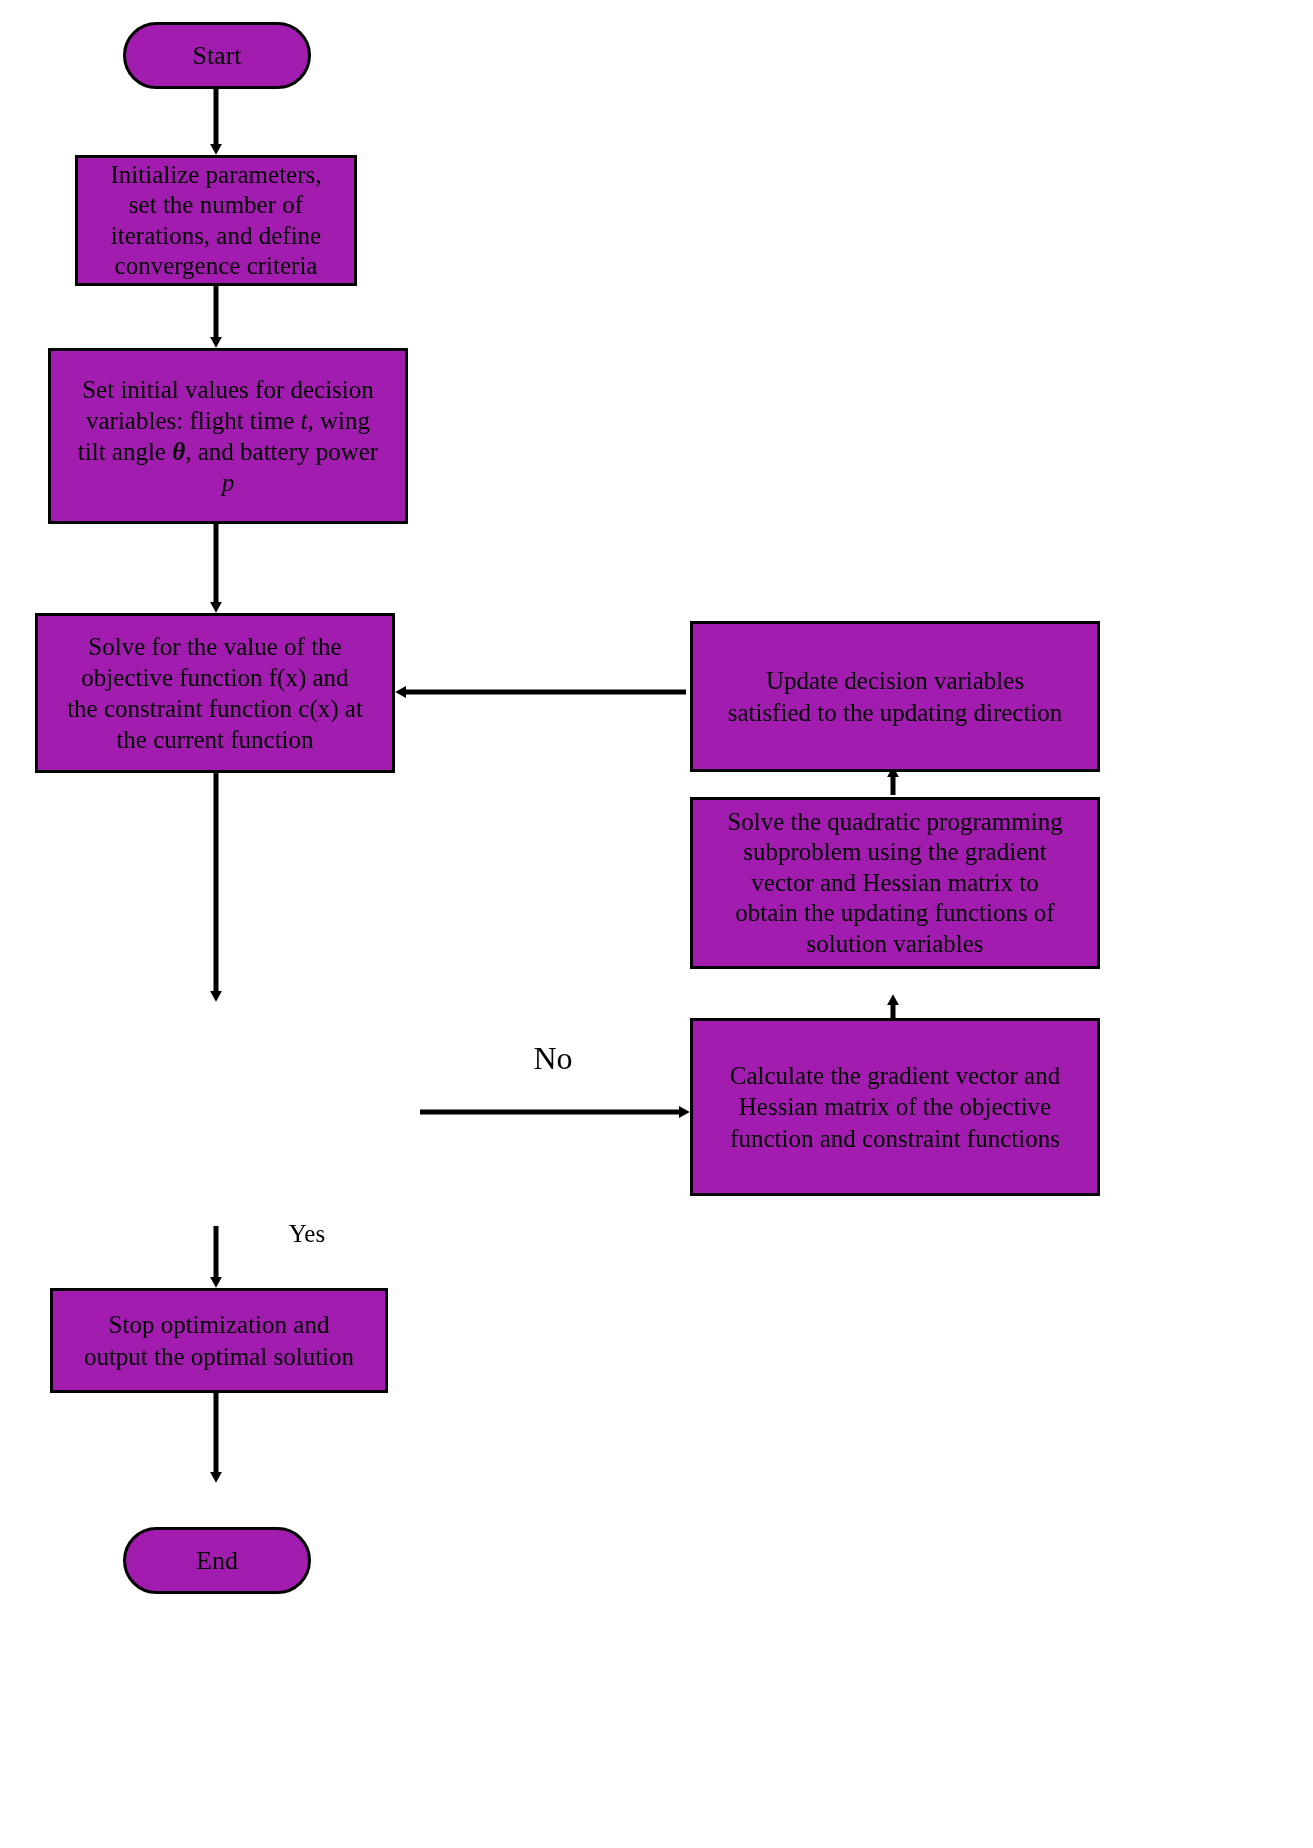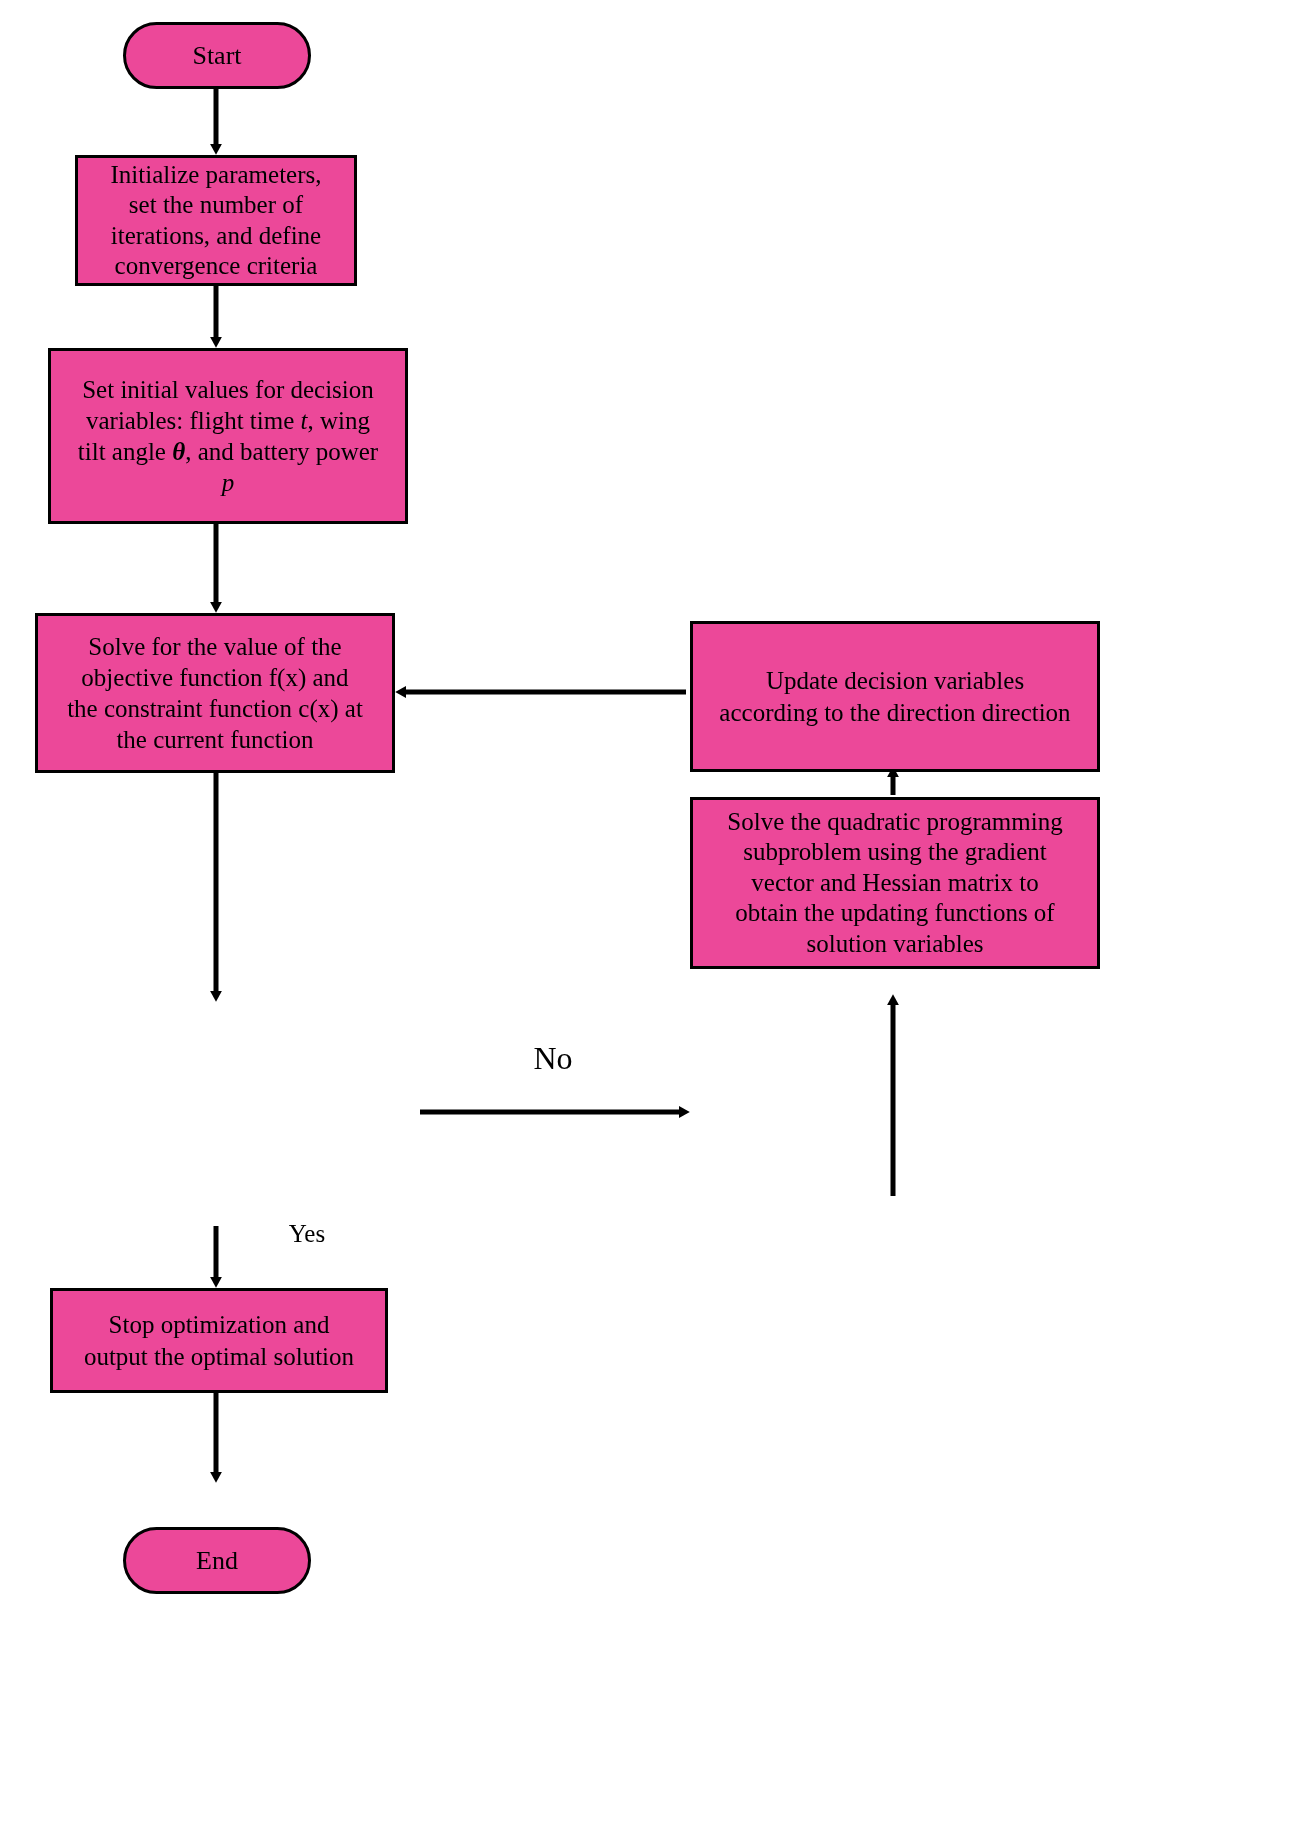--- a/index.html
+++ b/index.html
@@ -1,21 +1,21 @@
 <!DOCTYPE html>
 <html><head>
 <meta charset="utf-8">
 <title>SQP Optimization Flowchart</title>
 <style>
   html,body{margin:0;padding:0;background:#ffffff;}
   body{width:1313px;height:1848px;position:relative;overflow:hidden;
        font-family:"Liberation Serif","DejaVu Serif",serif;color:#000;}
   #canvas{position:absolute;left:0;top:0;width:1313px;height:1848px;}
   .node{position:absolute;box-sizing:border-box;display:flex;align-items:center;
-        justify-content:center;text-align:center;background:#ec4899;}
+        justify-content:center;text-align:center;background:#a21caf;}
   .node .lbl{display:block;width:100%;padding:0 6px;box-sizing:border-box;}
   .proc{border:3px solid #000;}
   .term{border:3px solid #000;border-radius:999px;}
   .dec-wrap{position:absolute;}
   .dec-text{position:absolute;display:flex;align-items:center;justify-content:center;
             text-align:center;}
   .edgelabel{position:absolute;text-align:center;white-space:nowrap;}
   svg#wires{position:absolute;left:0;top:0;width:1313px;height:1848px;
             pointer-events:none;}
   i.var{font-style:italic;}
@@ -95,31 +95,38 @@
     </span>
   </div>
 
   <div class="node term" style="left:123px;top:1483px;width:188px;height:67px;font-size:26px;margin-top:44px;">
     <span class="lbl">End</span>
   </div>
 
   <div class="node proc" style="left:690px;top:621px;width:410px;height:151px;font-size:25px;line-height:1.25;">
     <span class="lbl">
       <span>Update decision variables</span><br>
-      <span>according to the direction direction</span>
+      <span>satisfied to the updating direction</span>
     </span>
   </div>
 
   <div class="node proc" style="left:690px;top:797px;width:410px;height:172px;font-size:25px;line-height:1.22;">
     <span class="lbl">
       <span>Solve the quadratic programming</span><br>
       <span>subproblem using the gradient</span><br>
       <span>vector and Hessian matrix to</span><br>
       <span>obtain the updating functions of</span><br>
       <span>solution variables</span>
     </span>
   </div>
 
+  <div class="node proc" style="left:690px;top:1018px;width:410px;height:178px;font-size:25px;line-height:1.25;">
+    <span class="lbl">
+      <span>Calculate the gradient vector and</span><br>
+      <span>Hessian matrix of the objective</span><br>
+      <span>function and constraint functions</span>
+    </span>
+  </div>
 
   <div class="edgelabel" style="left:508px;top:1040px;width:90px;font-size:32px;">No</div>
   <div class="edgelabel" style="left:262px;top:1220px;width:90px;font-size:25px;">Yes</div>
 
 </div>
 
 </body></html>

